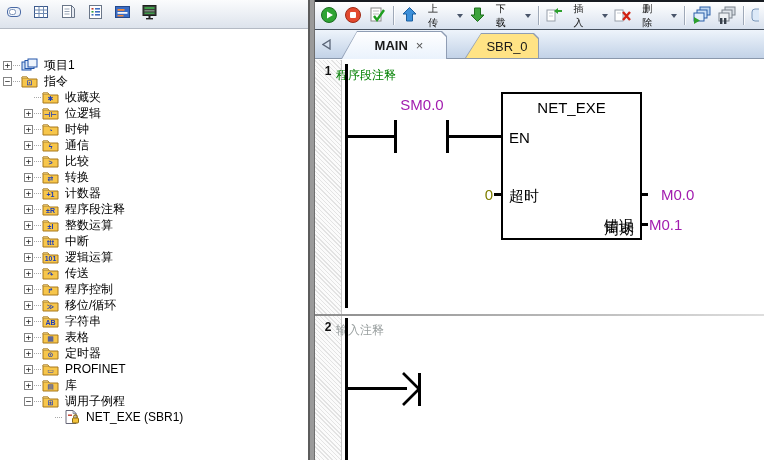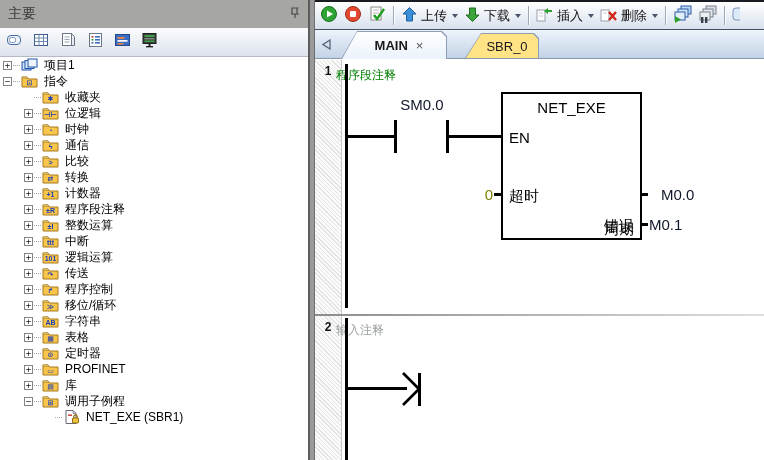--- a/index.html
+++ b/index.html
@@ -27,21 +27,21 @@
             font-weight:bold;color:#1d3db8;line-height:9px;}
   .tlabel-tree{padding:0 2px;}
   
   .splitter{position:absolute;left:308px;top:0;width:7px;height:460px;background:#9a9a9a;
             border-left:2px solid #5c5c5c;border-right:1px solid #6e6e6e;box-sizing:border-box;}
   
   .right-area{position:absolute;left:315px;top:0;width:449px;height:460px;}
   .main-toolbar{height:30px;background:linear-gradient(#ffffff,#d8e1ee);
                 border-top:2px solid #181c22;border-bottom:1px solid #46505e;
                 display:flex;align-items:center;padding:0 2px;box-sizing:border-box;}
-  .tbtn{display:flex;align-items:center;gap:3px;padding:1px 3px;font-size:13px;color:#101010;
+  .tbtn{display:flex;align-items:center;gap:10px;padding:1px 3px;font-size:10px;color:#101010;
         border-radius:2px;}
   .tlabel{display:inline-block;}
   .caret{width:0;height:0;border-left:3.5px solid transparent;border-right:3.5px solid transparent;
          border-top:4px solid #49556a;margin-left:2px;}
   .tsep{width:1px;height:19px;background:#9fa9b8;margin:0 4px;box-shadow:1px 0 0 rgba(255,255,255,.8);}
   
   .tabbar{position:relative;height:29px;background:linear-gradient(#eef4fb,#c2d2e7);
           border-bottom:1px solid #8a98ac;box-sizing:border-box;}
   .tabnav{position:absolute;left:4px;top:7px;width:14px;height:14px;display:flex;
           align-items:center;justify-content:center;}
@@ -59,47 +59,38 @@
   .tab-close{font-weight:normal;color:#555;font-size:13px;line-height:13px;}
   
   .editor{position:absolute;top:60px;left:0;width:449px;height:400px;background:#fff;overflow:hidden;}
   .gutter{position:absolute;left:0;top:0;bottom:0;width:26px;border-right:1px solid #c8c8c8;
           background-image:repeating-linear-gradient(45deg,#e3e3e3 0,#e3e3e3 1px,#fbfbfb 1px,#fbfbfb 3px);}
   .net-num{position:absolute;left:0;width:26px;text-align:center;font-size:12px;font-weight:bold;color:#111;}
   .comment{position:absolute;left:21px;font-size:12px;}
   .c-green{color:#008000;}
   .c-gray{color:#9aa0a0;}
   .lline{position:absolute;background:#000;}
-  .operand{position:absolute;font-size:15px;color:#0f172a;}
+  .operand{position:absolute;font-size:15px;color:#a21caf;}
   .val-olive{position:absolute;font-size:15px;color:#7f7f00;text-align:right;}
   .fblock{position:absolute;left:186px;top:32px;width:137px;height:144px;border:2px solid #000;
           background:#fff;box-sizing:content-box;font-size:15px;color:#000;}
   .fb-title{text-align:center;margin-top:5px;}
   .fb-en{position:absolute;left:6px;top:35px;}
   .fb-in{position:absolute;left:6px;top:93px;}
   .fb-out1{position:absolute;right:6px;top:93px;margin-top:33px;}
   .fb-out2{position:absolute;right:6px;top:123px;}
   .net-divider{position:absolute;left:0;right:0;top:254px;height:2px;
                background:linear-gradient(to right,#8c8c8c,#dedede);}
 </style>
 </head>
 <body>
 
 <div id="app">
 
   <div class="left-panel">
-    <div class="panel-title">
-      <span>主要</span>
-      <span class="spacer"></span>
-      <span>
-        <svg width="10" height="12" viewBox="0 0 10 12">
-          <path d="M2 1 v6 M7 1 v6 M1 7 h8 M5 7 v4 M1.5 1 h7" stroke="#4a4a4a" stroke-width="1.2" fill="none"></path>
-        </svg>
-      </span>
-    </div>
     <div class="panel-toolbar" id="panelToolbar">
         <div class="ptool-btn">
           <span><svg width="17" height="16">
               <rect x="1.5" y="3.5" width="13" height="9" rx="3.5" fill="#eef3fa" stroke="#4a6aa5"></rect>
               <rect x="3.5" y="5.5" width="6" height="5" rx="2" fill="#fff" stroke="#7e94b8"></rect>
             </svg></span>
         </div>
         <div class="ptool-btn">
           <span><svg width="17" height="16">
               <rect x="1.5" y="2.5" width="13" height="11" fill="#fff" stroke="#3c5a8c"></rect>

